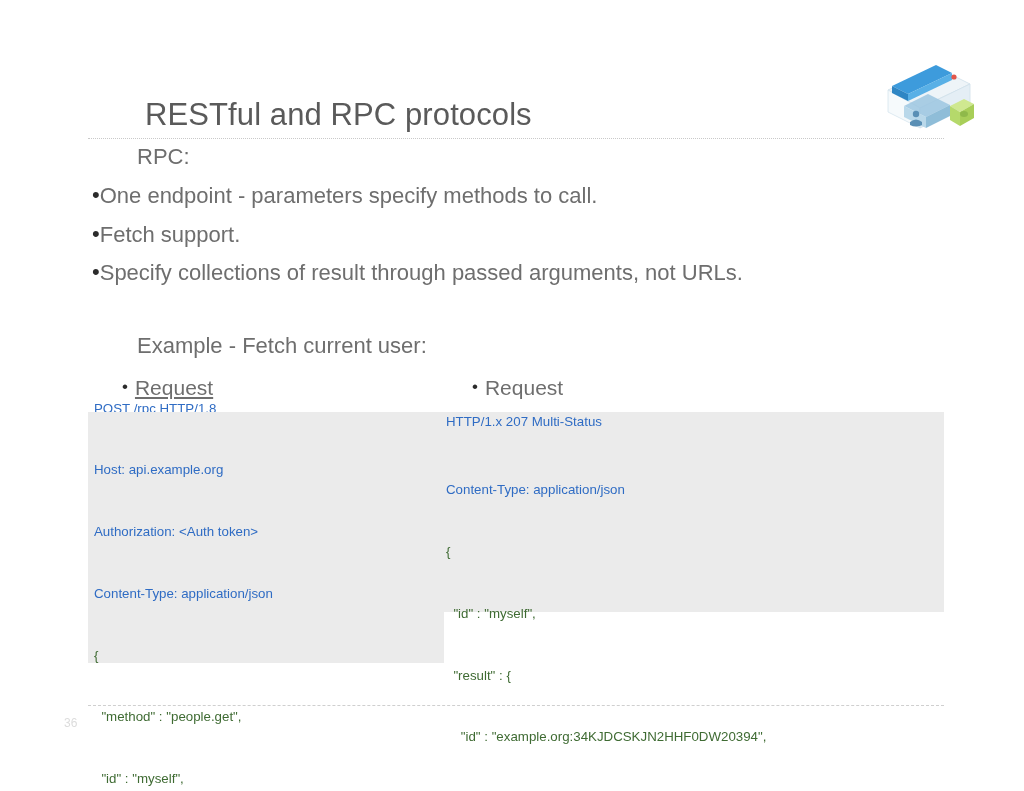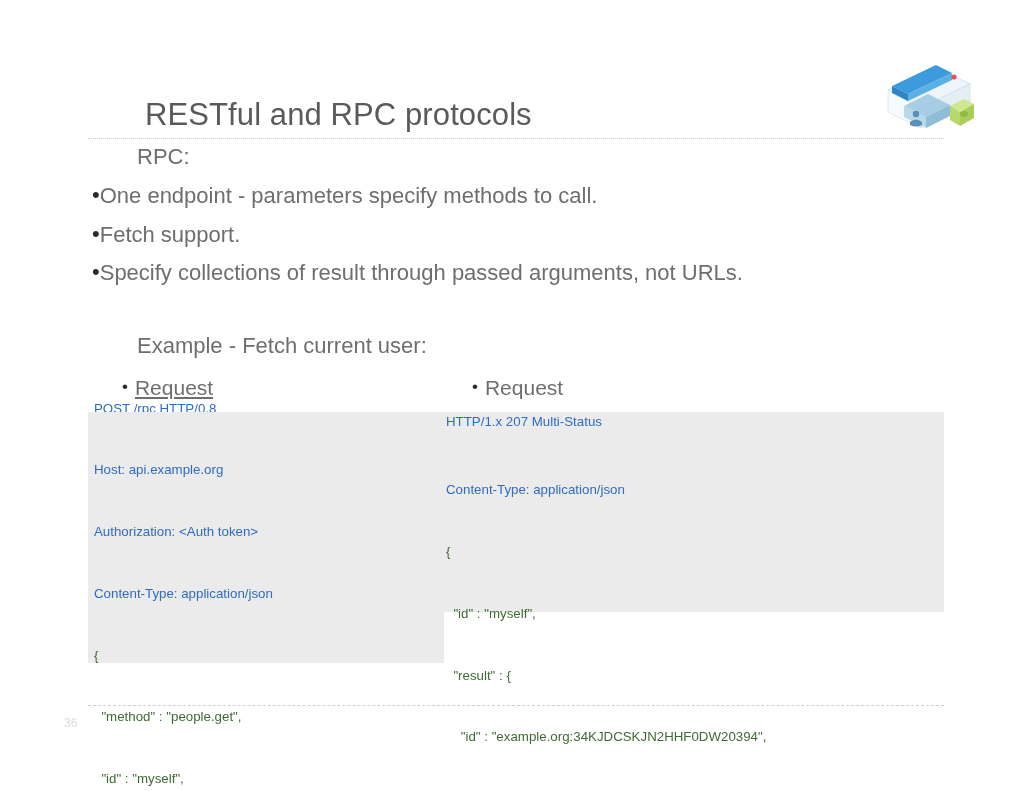--- a/index.html
+++ b/index.html
@@ -213,21 +213,21 @@
 
   <div class="lead example">Example - Fetch current user:</div>
 
   <div class="sub-bullet req">
     <span class="sdot">•</span><span>Request</span>
   </div>
   <div class="sub-bullet res">
     <span class="sdot">•</span><span>Request</span>
   </div>
 
-  <div class="code-firstline request">POST /rpc HTTP/0.8</div>
+  <div class="code-firstline request">POST /rpc HTTP/1.8</div>
   <div class="code-panel request">
     <div class="code-lines">
       <span class="cl http">Host: api.example.org</span>
       <span class="cl http">Authorization: &lt;Auth token&gt;</span>
       <span class="cl http">Content-Type: application/json</span>
       <span class="cl json">{</span>
       <span class="cl json">  "method" : "people.get",</span>
       <span class="cl json">  "id" : "myself",</span>
       
       

